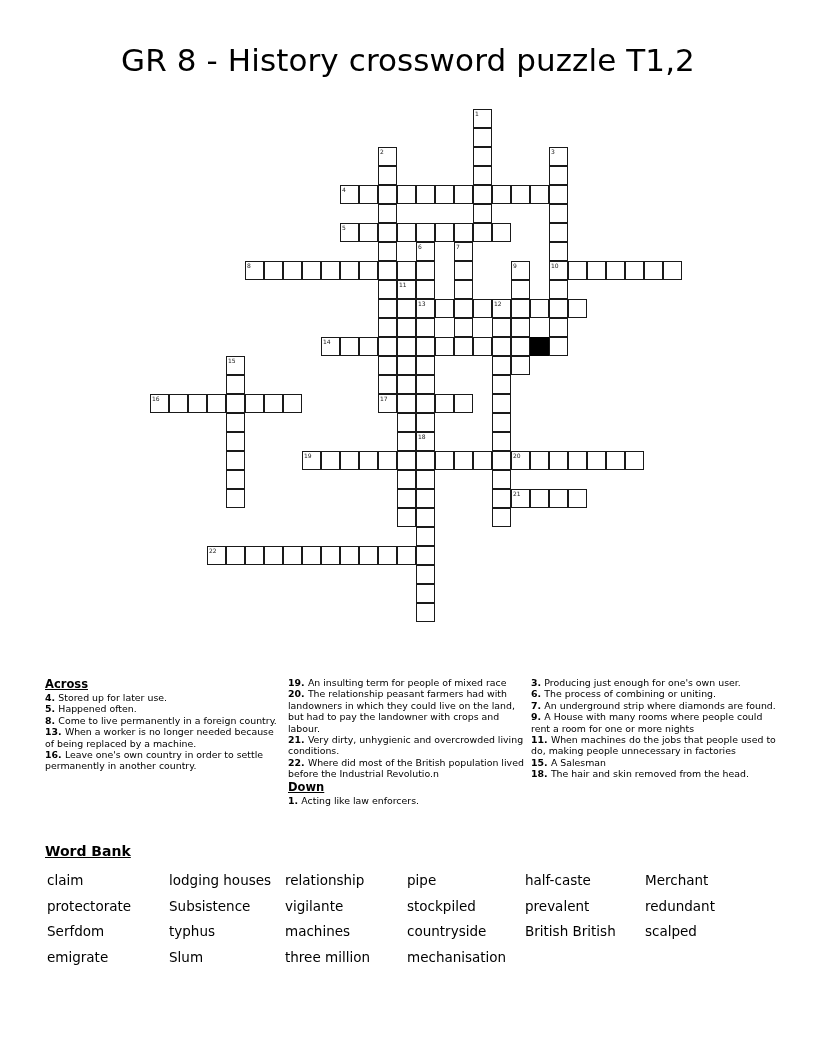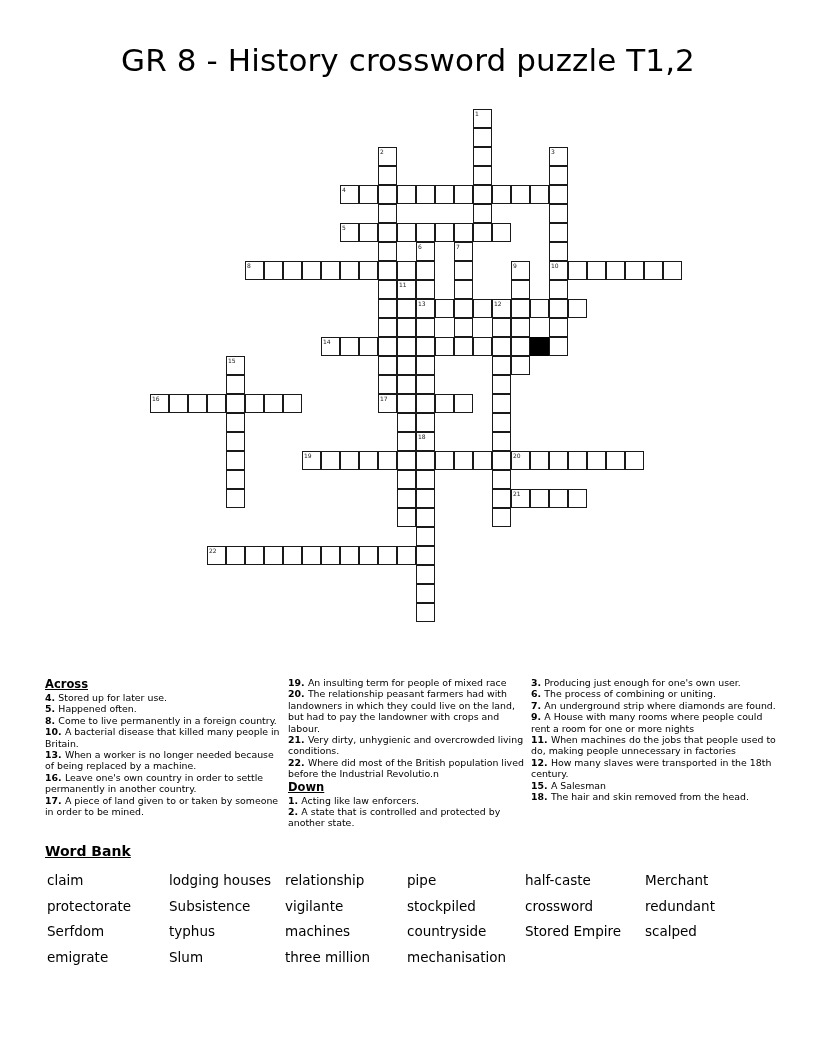--- a/index.html
+++ b/index.html
@@ -279,41 +279,37 @@
       <div class="cell" style="left: 416px; top: 584px;"></div>
       <div class="cell" style="left: 416px; top: 603px;"></div>
     </div>
 
   <div id="clues">
     <div class="cluecol c1">
         <div class="sechead">Across</div>
         <p class="clue"><b>4. </b><span>Stored up for later use.</span></p>
         <p class="clue"><b>5. </b><span>Happened often.</span></p>
         <p class="clue"><b>8. </b><span>Come to live permanently in a foreign country.</span></p>
-        <p class="clue"><b>10. </b><span>A bacterial disease that killed many people in Britain.</span></p>
         <p class="clue"><b>13. </b><span>When a worker is no longer needed because of being replaced by a machine.</span></p>
         <p class="clue"><b>16. </b><span>Leave one's own country in order to settle permanently in another country.</span></p>
-        <p class="clue"><b>17. </b><span>A piece of land given to or taken by someone in order to be mined.</span></p>
       </div>
     <div class="cluecol c2">
         <p class="clue"><b>19. </b><span>An insulting term for people of mixed race</span></p>
         <p class="clue"><b>20. </b><span>The relationship peasant farmers had with landowners in which they could live on the land, but had to pay the landowner with crops and labour.</span></p>
         <p class="clue"><b>21. </b><span>Very dirty, unhygienic and overcrowded living conditions.</span></p>
         <p class="clue"><b>22. </b><span>Where did most of the British population lived before the Industrial Revolutio.n</span></p>
         <div class="sechead">Down</div>
         <p class="clue"><b>1. </b><span>Acting like law enforcers.</span></p>
-        <p class="clue"><b>2. </b><span>A state that is controlled and protected by another state.</span></p>
       </div>
     <div class="cluecol c3">
         <p class="clue"><b>3. </b><span>Producing just enough for one's own user.</span></p>
         <p class="clue"><b>6. </b><span>The process of combining or uniting.</span></p>
         <p class="clue"><b>7. </b><span>An underground strip where diamonds are found.</span></p>
         <p class="clue"><b>9. </b><span>A House with many rooms where people could rent a room for one or more nights</span></p>
         <p class="clue"><b>11. </b><span>When machines do the jobs that people used to do, making people unnecessary in factories</span></p>
-        <p class="clue"><b>12. </b><span>How many slaves were transported in the 18th century.</span></p>
         <p class="clue"><b>15. </b><span>A Salesman</span></p>
         <p class="clue"><b>18. </b><span>The hair and skin removed from the head.</span></p>
       </div>
   </div>
 
   <div id="wordbank">
     <div id="wb-title">Word Bank</div>
     <div id="wb-grid">
         <div class="wbcol w1">
           <div class="wbword">claim</div>
@@ -334,22 +330,22 @@
           <div class="wbword">three million</div>
         </div>
         <div class="wbcol w4">
           <div class="wbword">pipe</div>
           <div class="wbword">stockpiled</div>
           <div class="wbword">countryside</div>
           <div class="wbword">mechanisation</div>
         </div>
         <div class="wbcol w5">
           <div class="wbword">half-caste</div>
-          <div class="wbword">crossword</div>
-          <div class="wbword">Stored Empire</div>
+          <div class="wbword">prevalent</div>
+          <div class="wbword">British British</div>
         </div>
         <div class="wbcol w6">
           <div class="wbword">Merchant</div>
           <div class="wbword">redundant</div>
           <div class="wbword">scalped</div>
         </div>
       </div>
   </div>
 
 </div>

